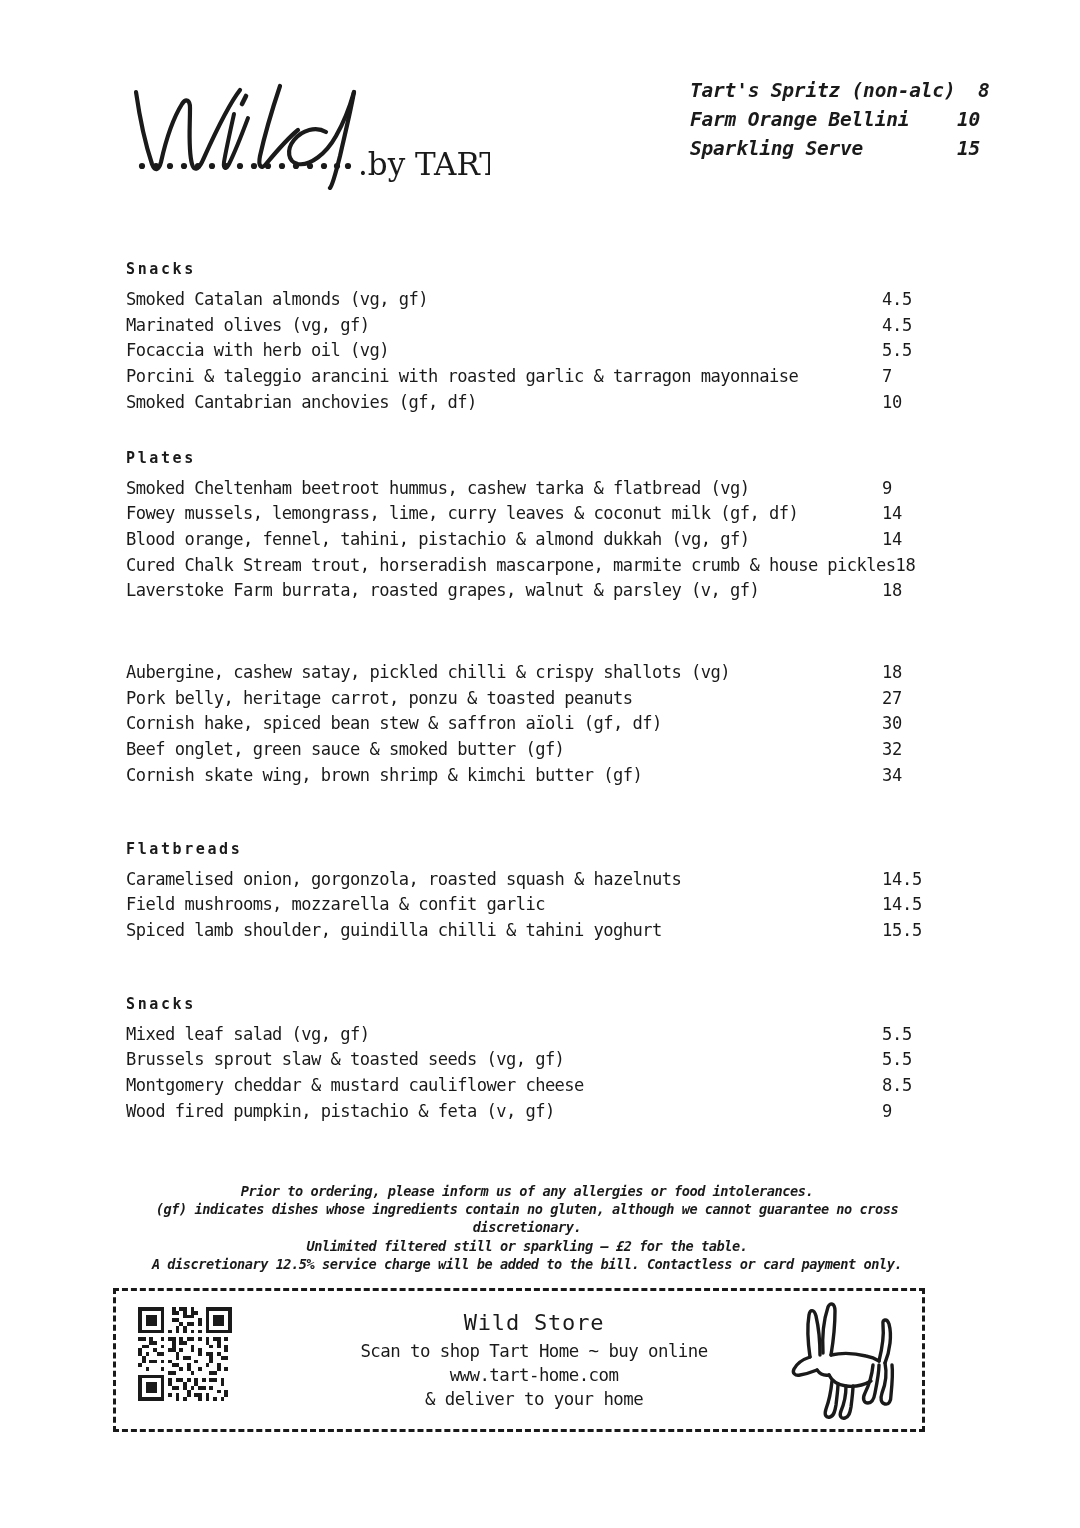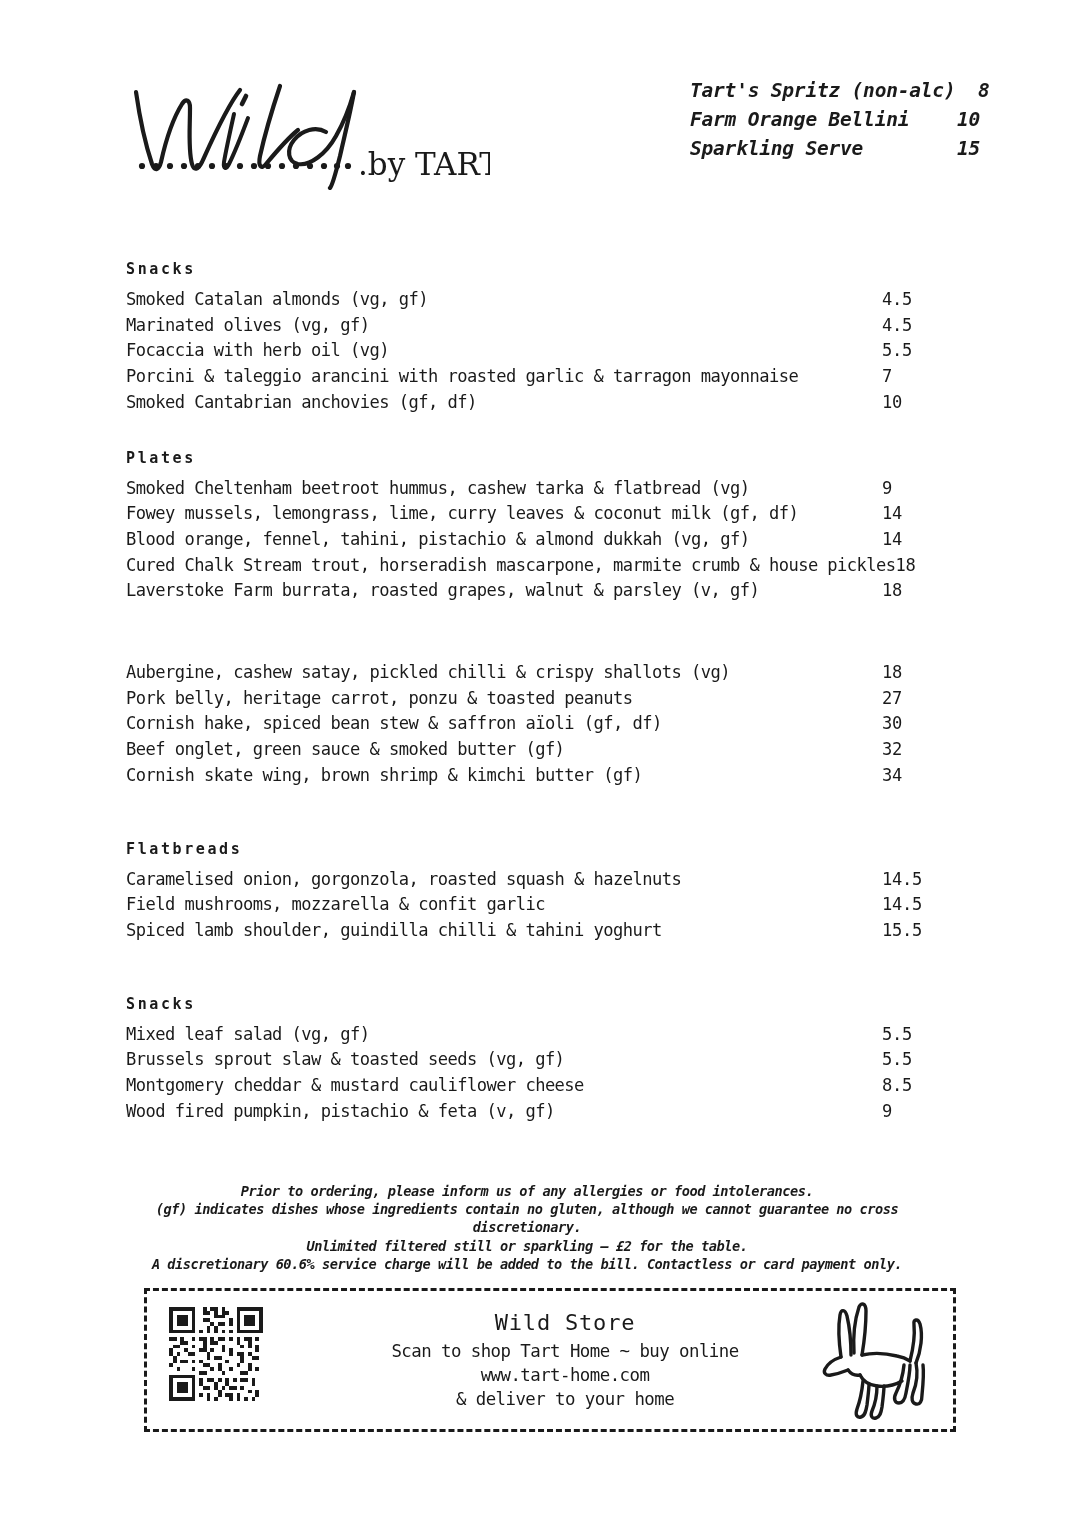--- a/index.html
+++ b/index.html
@@ -112,21 +112,21 @@
     font-size: 13.6px;
     letter-spacing: -0.45px;
     line-height: 18.2px;
     text-align: center;
   }
   .footnotes p { margin: 0; }
 
   
   .store-box {
     position: absolute;
-    left: 144px;
+    left: 113px;
     top: 1288px;
     width: 806px;
     height: 138px;
     border: 3px dashed #1a1a1a;
   }
 
   .qr {
     position: absolute;
     left: 22px;
     top: 16px;
@@ -369,21 +369,21 @@
       </div>
     </div>
 
   </div>
 
   <div class="footnotes">
     <p>Prior to ordering, please inform us of any allergies or food intolerances.</p>
     <p>(gf) indicates dishes whose ingredients contain no gluten, although we cannot guarantee no cross</p>
     <p>discretionary.</p>
     <p>Unlimited filtered still or sparkling – £2 for the table.</p>
-    <p>A discretionary 60.6% service charge will be added to the bill. Contactless or card payment only.</p>
+    <p>A discretionary 12.5% service charge will be added to the bill. Contactless or card payment only.</p>
   </div>
 
   <div class="store-box">
 
     <svg class="qr" viewBox="0 0 25 25" shape-rendering="crispEdges">
       <rect width="25" height="25" fill="#ffffff"></rect>
       <g fill="#1a1a1a">
 
         <rect x="0" y="0" width="7" height="1"></rect>
           <rect x="0" y="6" width="7" height="1"></rect>

